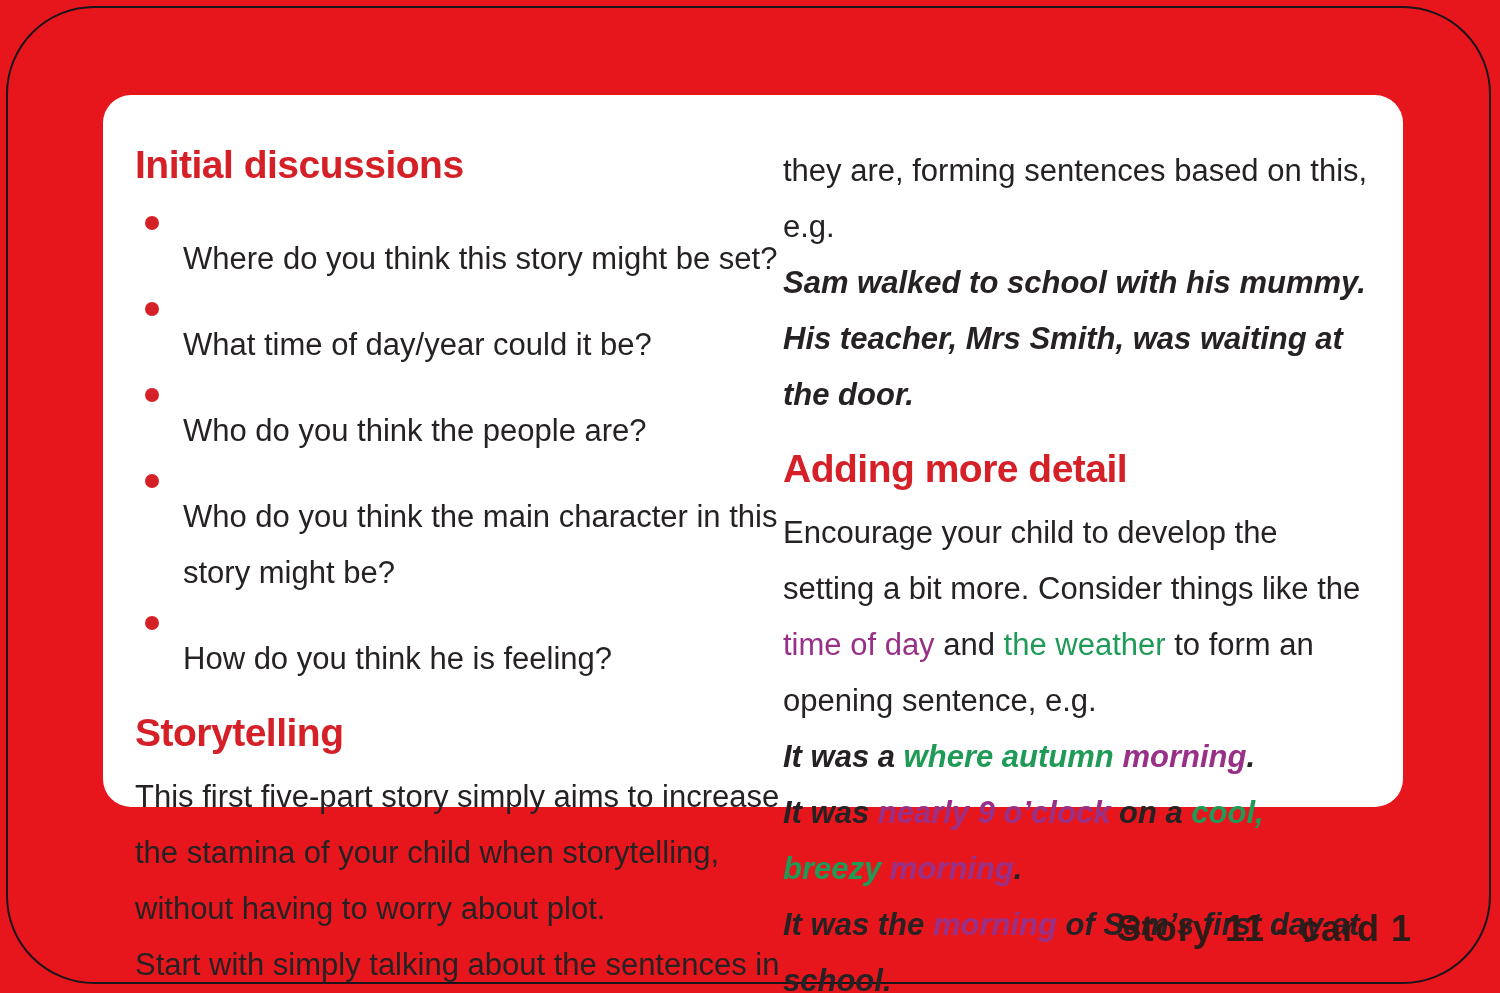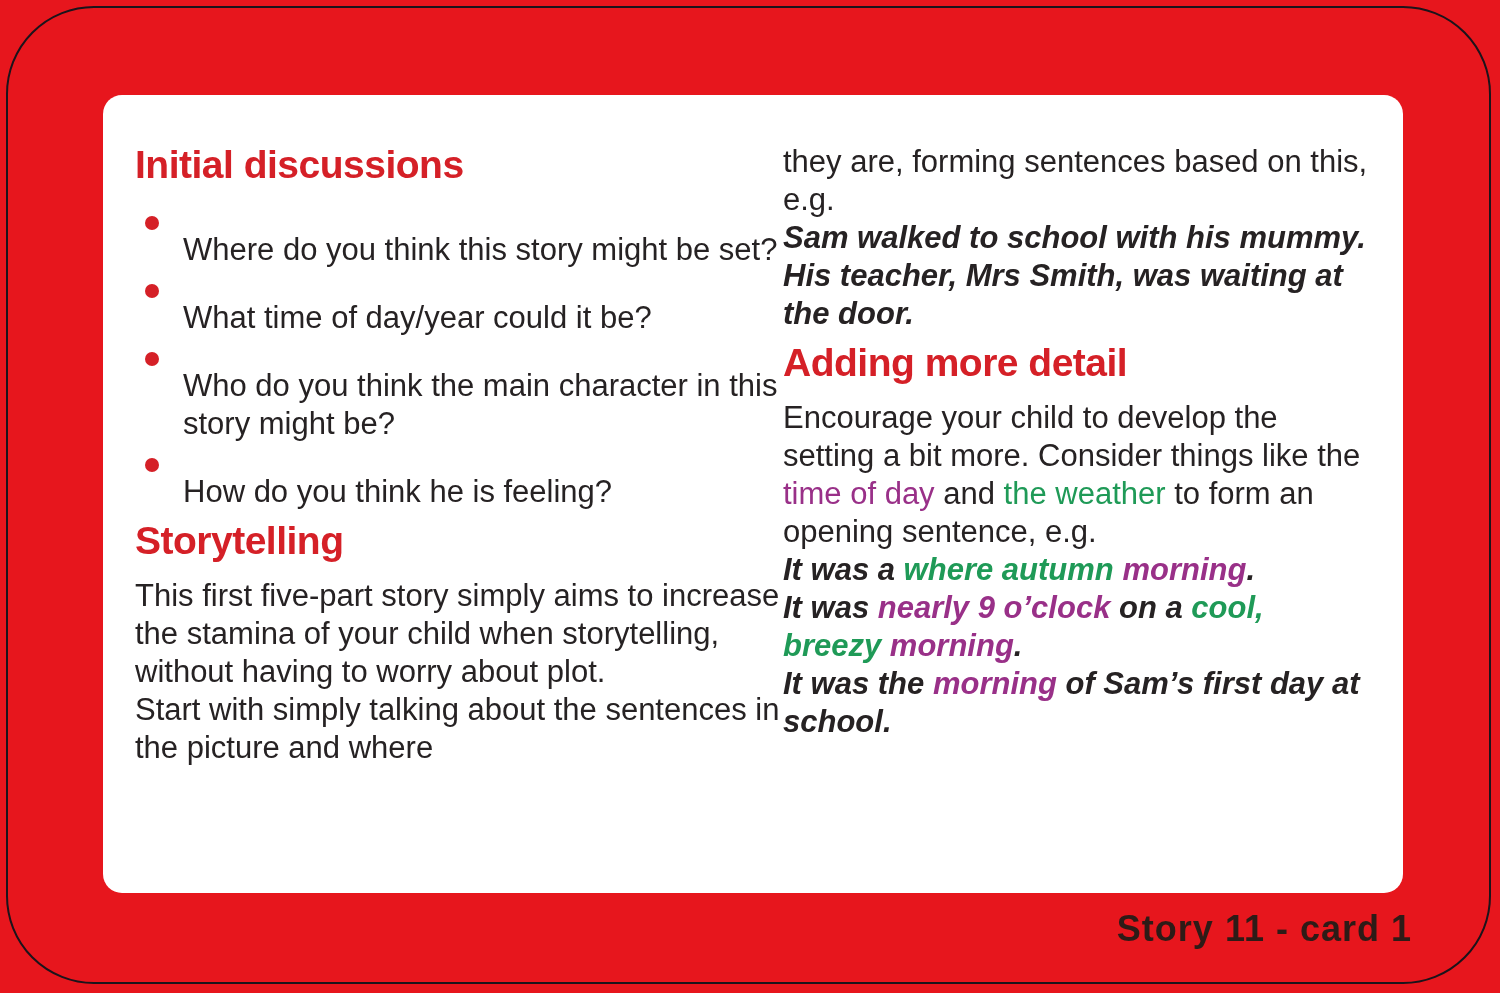--- a/index.html
+++ b/index.html
@@ -19,36 +19,36 @@
     font-family:"Liberation Sans", sans-serif;
     background:var(--bg-red);
   }
   .frame-line{
     position:absolute;left:6px;top:6px;right:9px;bottom:9px;
     border:2px solid var(--border-black);
     border-radius:88px;
     pointer-events:none;
   }
   .card{
-    position:absolute;left:103px;top:95px;width:1300px;height:798px;
+    position:absolute;left:103px;top:95px;width:1300px;height:712px;
     background:var(--card-white);
-    border-radius:19px;
+    border-radius:28px;
     padding:48px 35px 38px 32px;
     display:flex;
   }
   .col-left{flex:0 0 648px;}
   .col-right{flex:1;}
   .section-heading{
     margin:0 0 14px 0;
     font-size:39px;font-weight:bold;color:var(--accent-red);
     letter-spacing:-0.5px;
   }
-  .heading-gap{margin-top:8px;}
+  .heading-gap{margin-top:24px;}
   .body-text, .bullet-text, p.para{
-    font-size:31px;line-height:38px;color:var(--ink);
+    font-size:31px;line-height:56px;color:var(--ink);
   }
   ul.bullets{list-style:none;margin:0 0 8px 0;padding:0;}
   ul.bullets li{display:flex;align-items:flex-start;}
   .dot{
     flex:0 0 14px;width:14px;height:14px;border-radius:50%;
     background:var(--accent-red);
     margin:15px 0 0 10px;
   }
   .bullet-text{padding-left:24px;margin-top:30px;}
   p.para{margin:0;}
@@ -76,20 +76,24 @@
       <li>
         <span class="dot"></span>
         <span class="bullet-text">Where do you think this story might be set?</span>
       </li>
       <li>
         <span class="dot"></span>
         <span class="bullet-text">What time of day/year could it be?</span>
       </li>
       <li>
         <span class="dot"></span>
+        <span class="bullet-text">Who do you think the people are?</span>
+      </li>
+      <li>
+        <span class="dot"></span>
         <span class="bullet-text">Who do you think the main character in this story might be?</span>
       </li>
       <li>
         <span class="dot"></span>
         <span class="bullet-text">How do you think he is feeling?</span>
       </li>
     </ul>
 
     <h2 class="section-heading heading-gap">Storytelling</h2>
 

